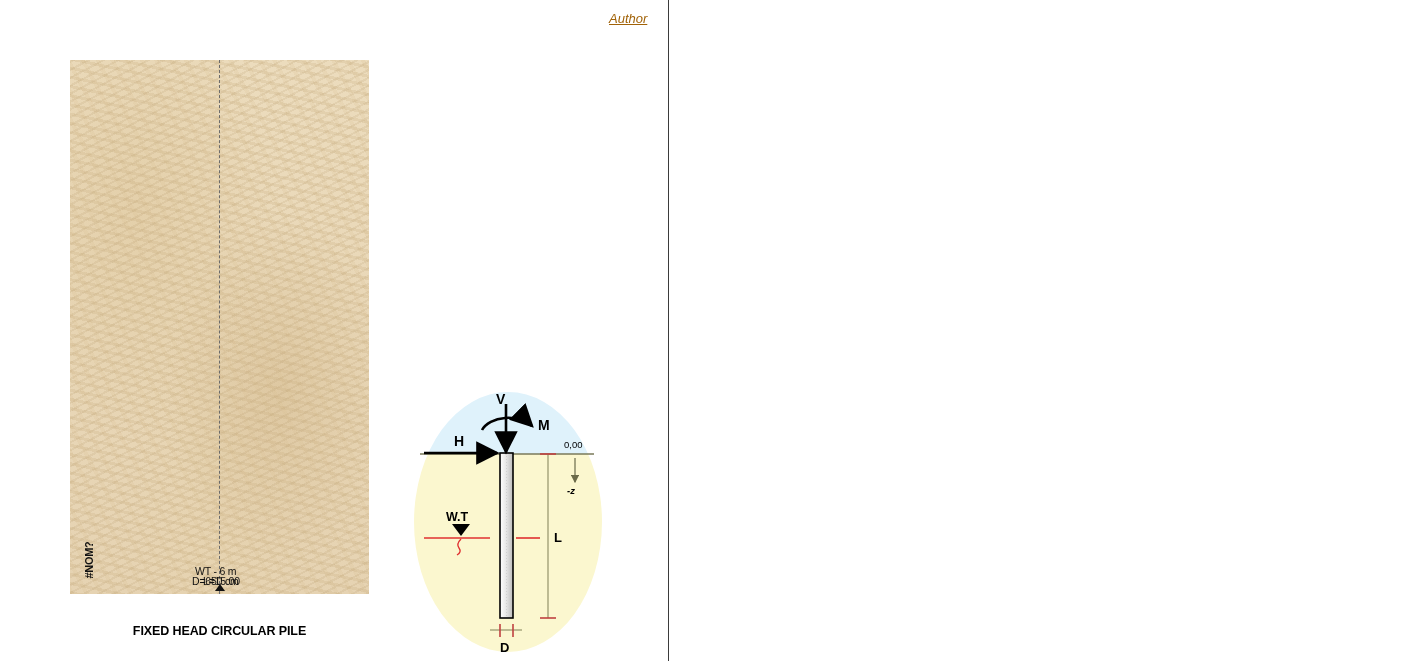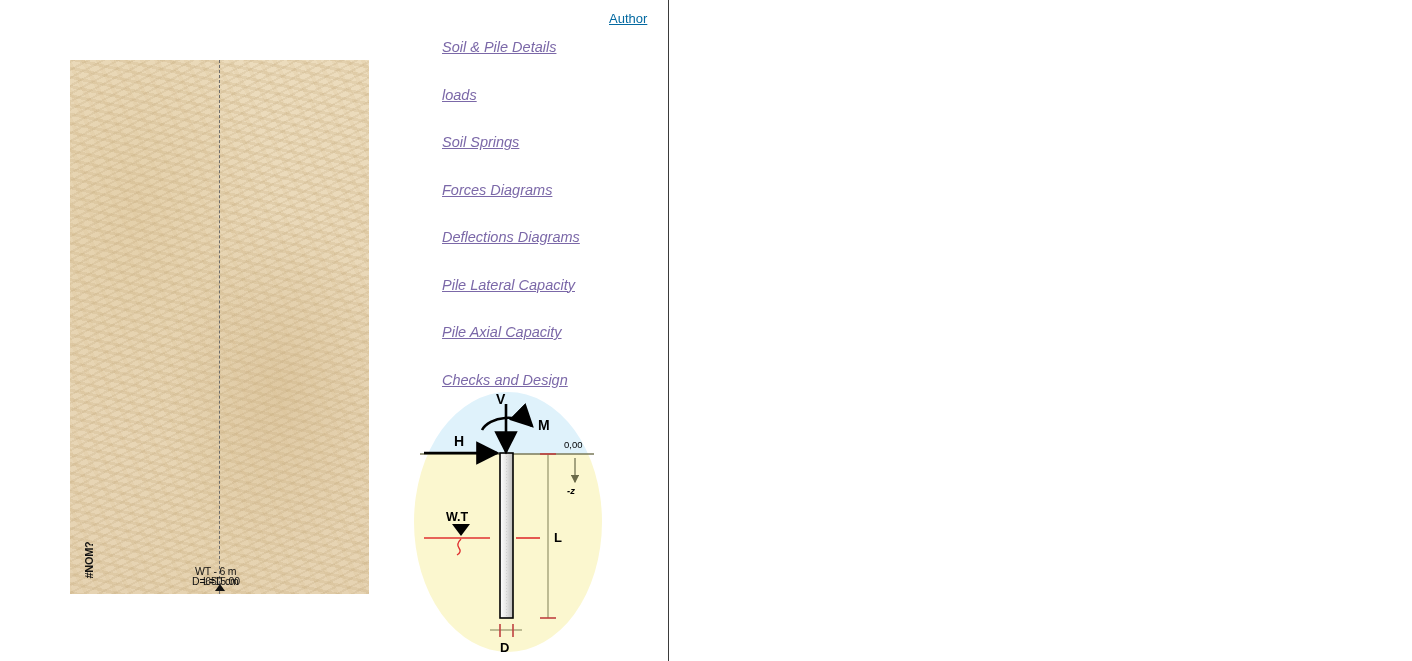--- a/index.html
+++ b/index.html
@@ -14,21 +14,21 @@
   #right-top-rule{position:absolute;left:669px;top:3px;width:743px;height:2px;background:#b8860b;}
 
   
   #main-title{
     position:absolute;left:72px;top:8px;
     font-size:15px;font-weight:bold;color:#000;letter-spacing:-0.2px;
     font-family:"Liberation Sans",sans-serif;white-space:nowrap;
   }
   #author-link{
     position:absolute;left:609px;top:11px;
-    font-size:13px;color:#0369a1;
+    font-size:13px;font-style:italic;color:#a16207;
     text-decoration:underline;white-space:nowrap;cursor:pointer;
   }
   #soil-photo{
     position:absolute;left:70px;top:60px;width:299px;height:534px;
     background:
       repeating-linear-gradient(12deg, rgba(196,168,120,.22) 0px, rgba(196,168,120,.22) 3px, rgba(233,214,178,0) 3px, rgba(233,214,178,0) 9px),
       repeating-linear-gradient(-28deg, rgba(178,150,104,.16) 0px, rgba(178,150,104,.16) 2px, rgba(233,214,178,0) 2px, rgba(233,214,178,0) 7px),
       repeating-linear-gradient(62deg, rgba(214,188,142,.18) 0px, rgba(214,188,142,.18) 4px, rgba(233,214,178,0) 4px, rgba(233,214,178,0) 13px),
       radial-gradient(ellipse at 22% 28%, rgba(222,199,156,.55) 0%, rgba(0,0,0,0) 42%),
       radial-gradient(ellipse at 70% 62%, rgba(209,182,136,.45) 0%, rgba(0,0,0,0) 38%),
@@ -88,31 +88,22 @@
 
   <div id="soil-photo">
     <div id="soil-centerline"></div>
     <div id="nom-vertical">#NOM?</div>
     <div class="soil-dim" id="wt-label">WT - 6 m</div>
     <div class="soil-dim" id="d-label">D=650 cm</div>
     <div class="soil-dim" id="l-label">L=15.00</div>
     <div id="pile-tip-mark"></div>
   </div>
 
-
-  <div id="nav-links">
-    <span class="nav-link">Soil &amp; Pile Details</span>
-    <span class="nav-link">loads</span>
-    <span class="nav-link">Soil Springs</span>
-    <span class="nav-link">Forces Diagrams</span>
-    <span class="nav-link">Deflections Diagrams</span>
-    <span class="nav-link">Pile Lateral Capacity</span>
-    <span class="nav-link">Pile Axial Capacity</span>
-    <span class="nav-link">Checks and Design</span>
-  </div>
+  <div id="photo-caption">FIXED HEAD CIRCULAR PILE</div>
+
 
   <div id="pile-sketch">
     <svg width="200" height="271" viewBox="0 0 200 271" xmlns="http://www.w3.org/2000/svg">
       <defs>
         <clipPath id="ellipseClip">
             <ellipse cx="96" cy="132" rx="94" ry="130"></ellipse>
           </clipPath>
         <linearGradient id="pileGrad" x1="0" y1="0" x2="1" y2="0">
           <stop offset="0%" stop-color="#ffffff"></stop>
           <stop offset="45%" stop-color="#e8e8e8"></stop>

